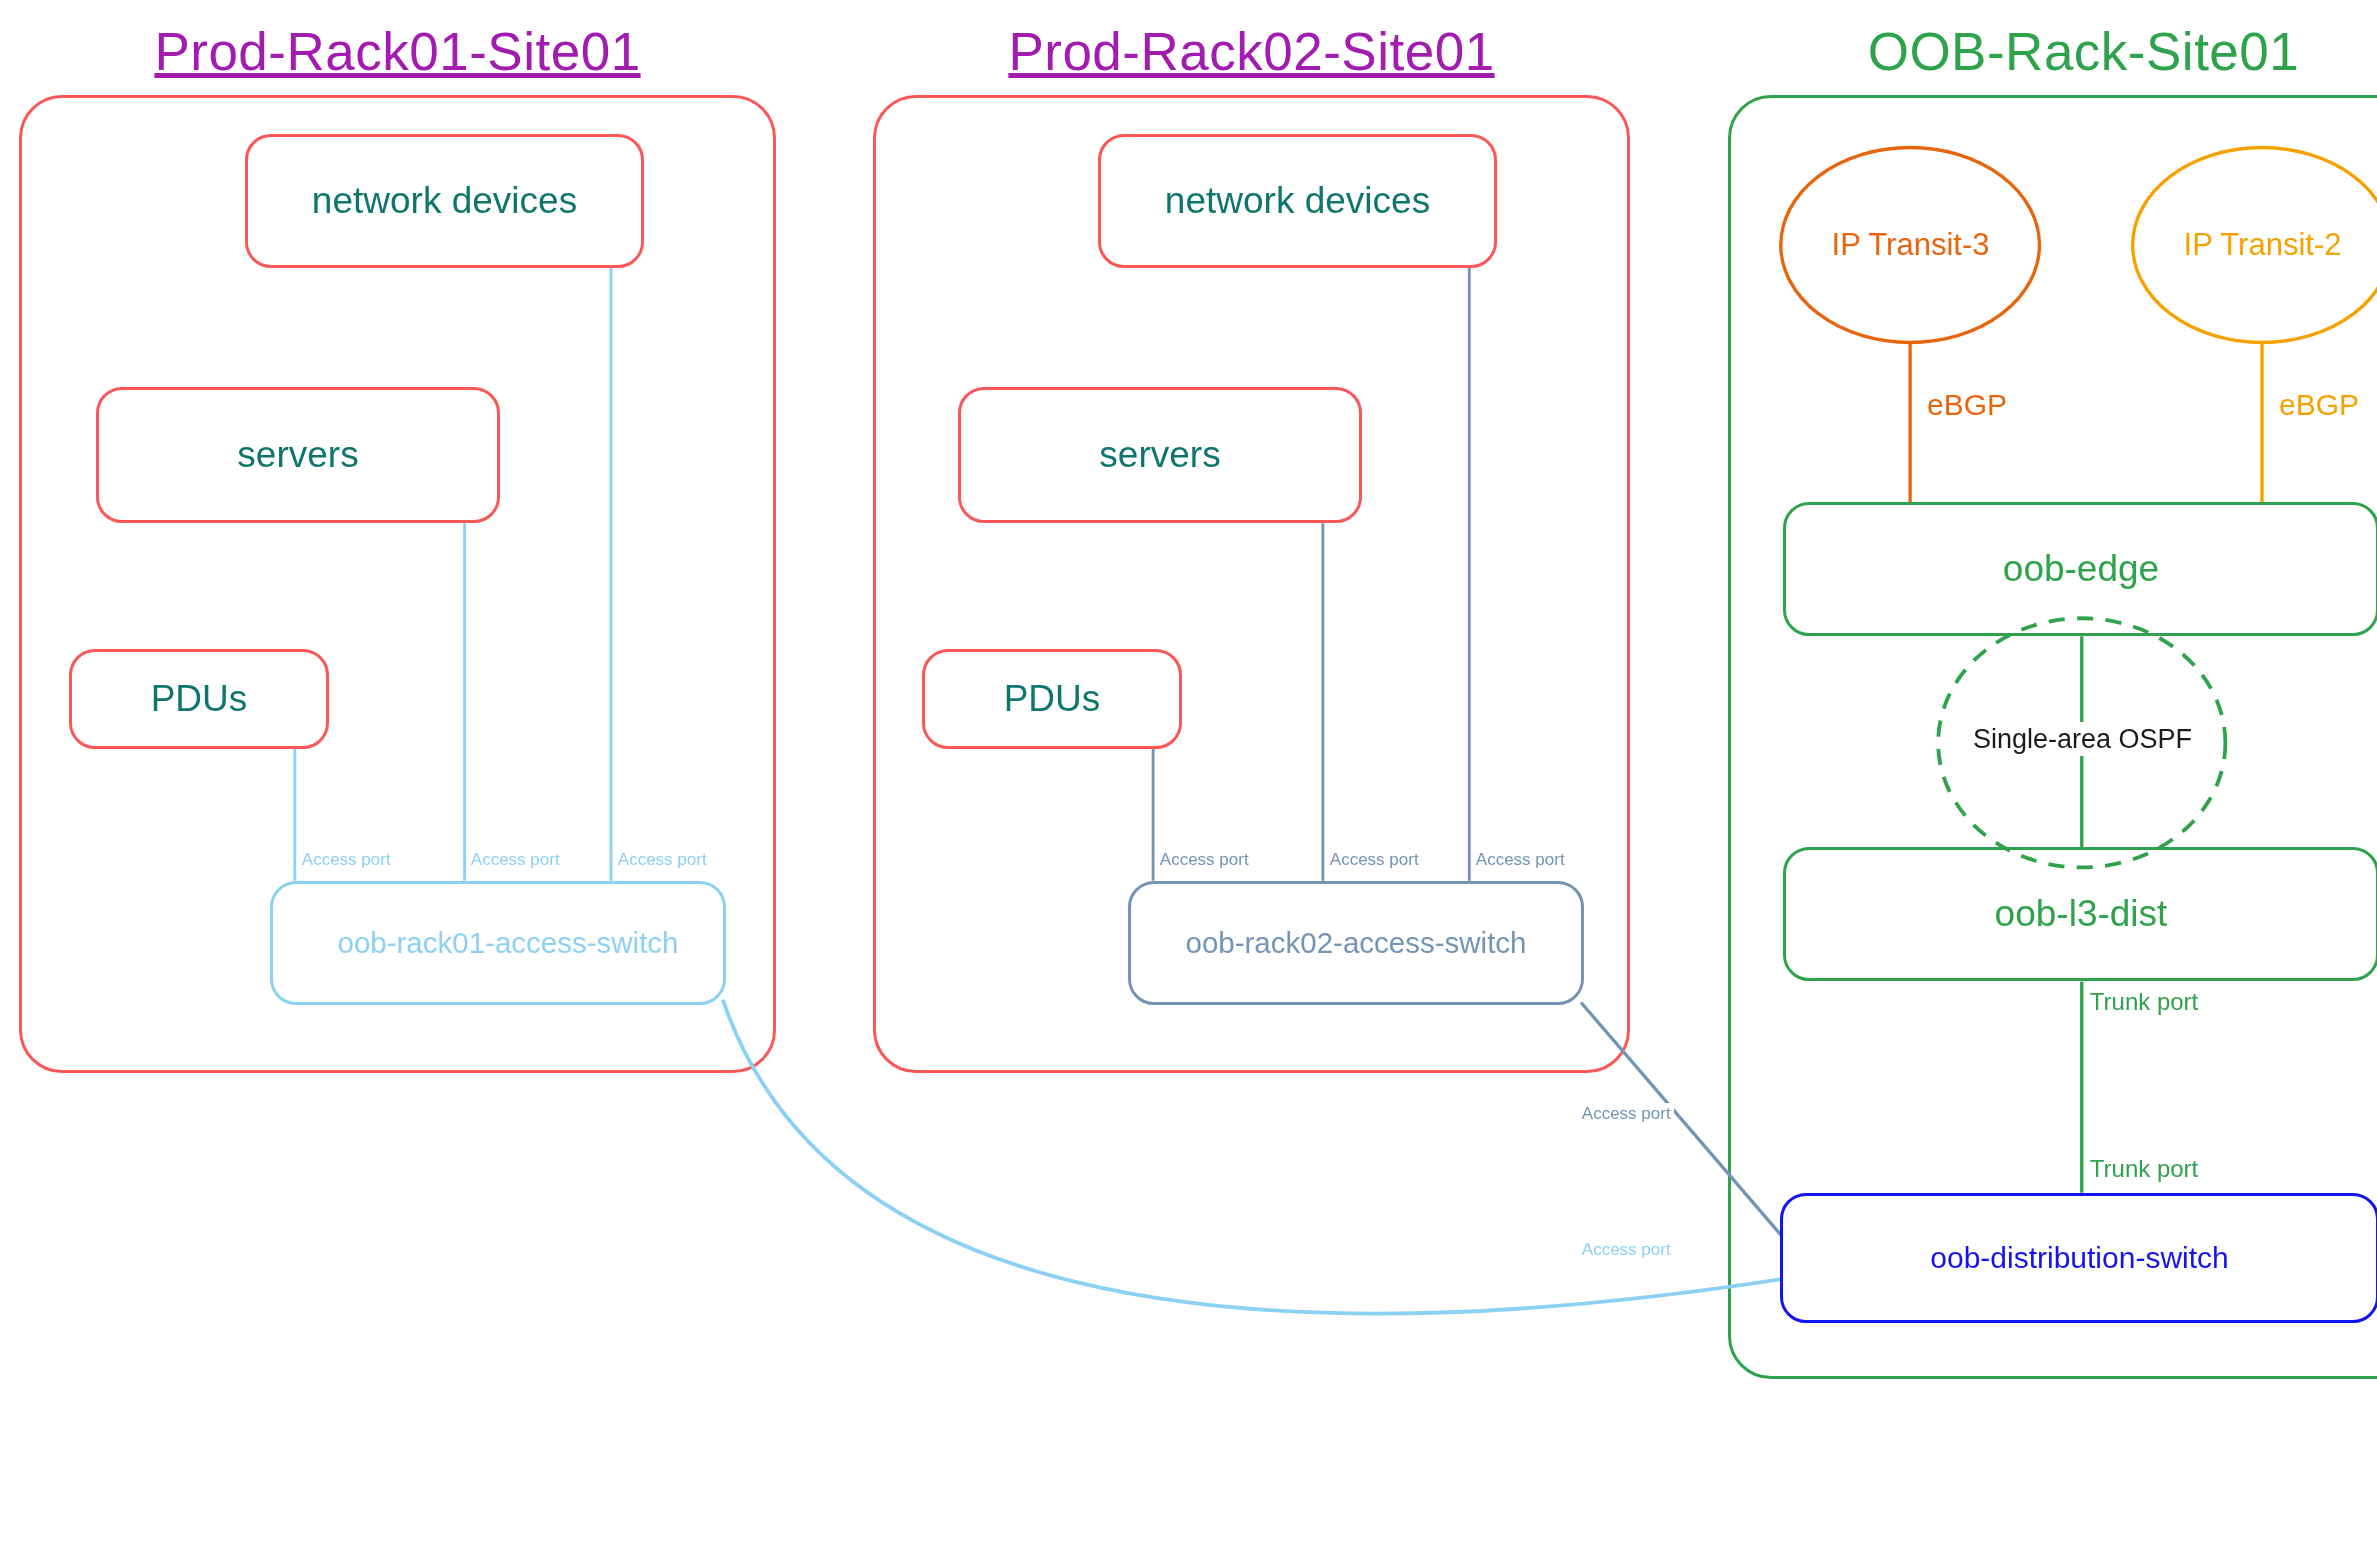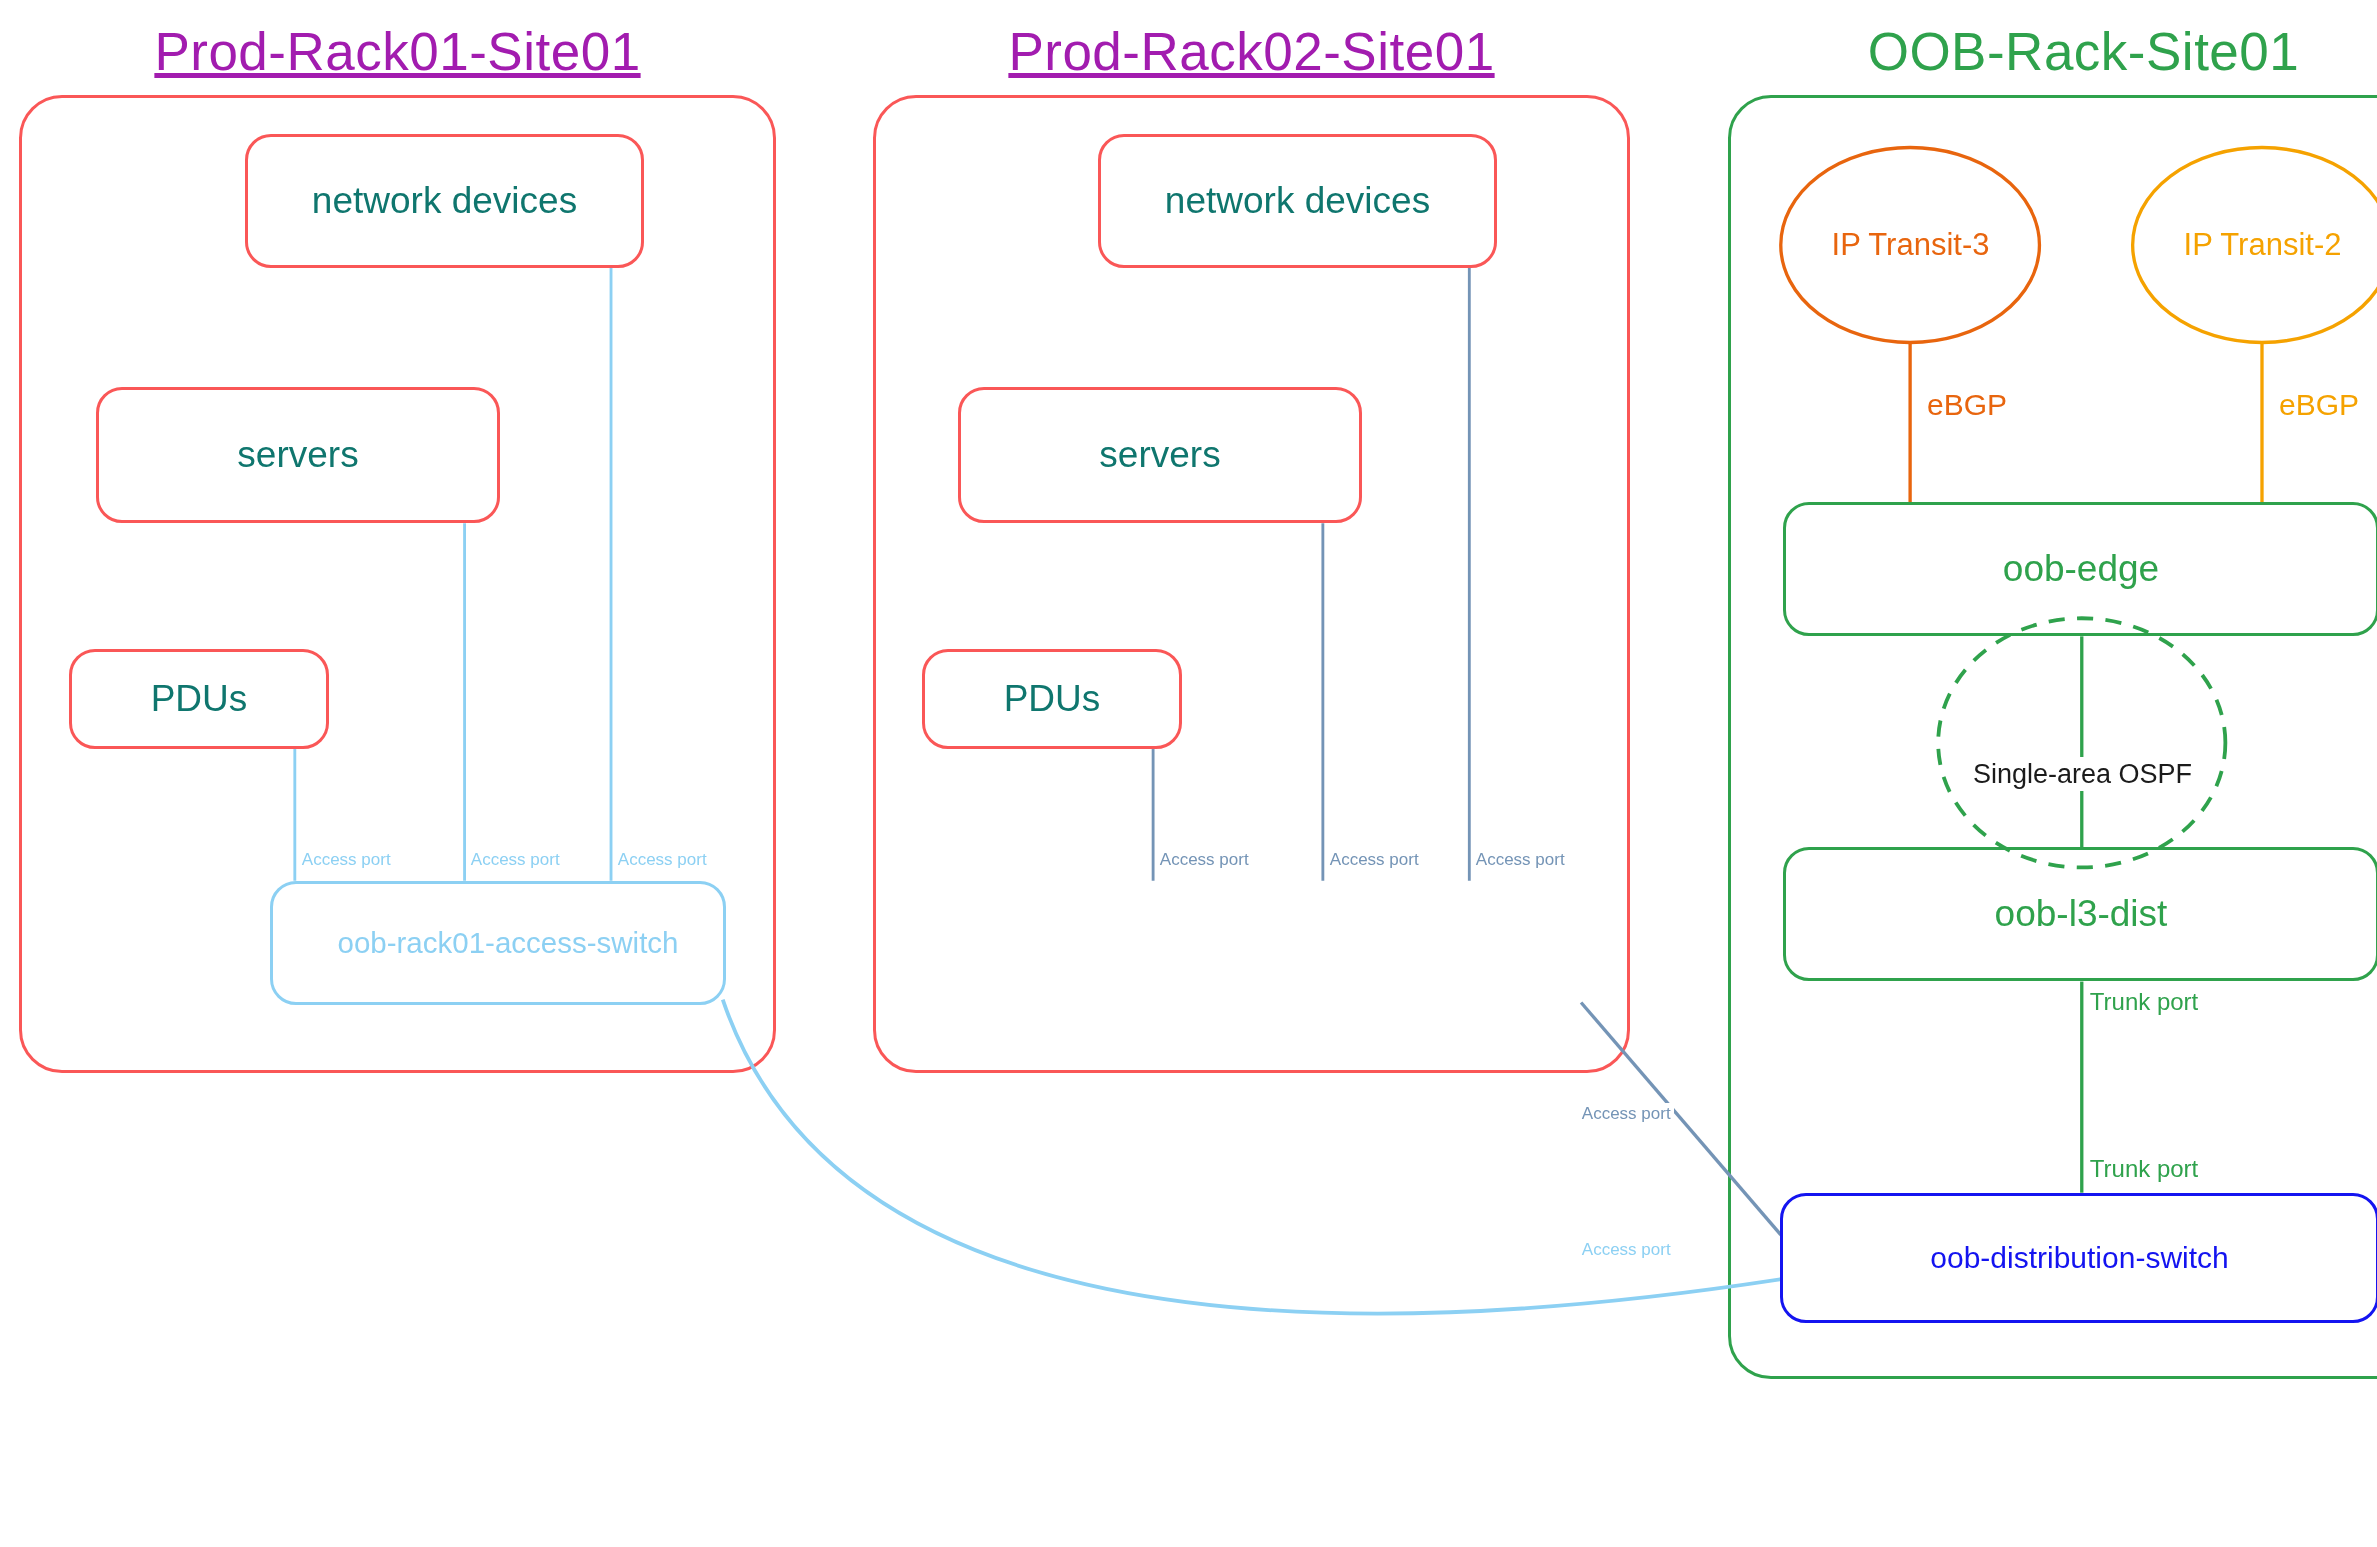--- a/index.html
+++ b/index.html
@@ -83,20 +83,21 @@
   <div class="rack-title c-green" style="left:1728px; top:21.4px; width:711px;">OOB-Rack-Site01</div>
 
   <div class="node red" style="left:245px;  top:134px;  width:399px; height:134px;">network devices</div>
   <div class="node red" style="left:96px;  top:387px;  width:404px; height:136px;">servers</div>
   <div class="node red" style="left:69px;  top:649px; width:260px; height:100px;">PDUs</div>
   <div class="node light" style="left:270px;  top:881px; width:456px; height:124px;">oob-rack01-access-switch</div>
 
   <div class="node red" style="left:1098px; top:134px;  width:399px; height:134px;">network devices</div>
   <div class="node red" style="left:958px; top:387px;  width:404px; height:136px;">servers</div>
   <div class="node red" style="left:922px; top:649px; width:260px; height:100px;">PDUs</div>
+  <div class="node steel" style="left:1128px; top:881px; width:456px; height:124px;">oob-rack02-access-switch</div>
 
   <div class="ellipse-label c-dorange" style="left:1781px; top:216px; width:259px; height:57px;">IP Transit-3</div>
   <div class="ellipse-label c-orange" style="left:2133px; top:216px; width:259px; height:57px;">IP Transit-2</div>
 
   <div class="node green" style="left:1783px; top:502px; width:596px; height:134px;">oob-edge</div>
   <div class="node green" style="left:1783px; top:847px; width:596px; height:134px;">oob-l3-dist</div>
   <div class="node blue" style="left:1780px; top:1193px; width:599px; height:130px;">oob-distribution-switch</div>
 </div>
 
 <svg class="layer z3" width="3281" height="1548" viewBox="0 0 6900 3255">
@@ -122,21 +123,21 @@
 
   <span class="edge-label c-steel" style="left:1578px; top:1103px;">Access port</span>
   <span class="edge-label c-light" style="left:1578px; top:1239px;">Access port</span>
 
   <span class="edge-label ebgp c-dorange" style="left:1913px; top:386px;">eBGP</span>
   <span class="edge-label ebgp c-orange" style="left:2265px; top:386px;">eBGP</span>
 
   <span class="edge-label trunk c-green" style="left:2086px; top:987px;">Trunk port</span>
   <span class="edge-label trunk c-green" style="left:2086px; top:1154px;">Trunk port</span>
 
-  <span class="edge-label ospf c-black" style="left:1954px; top:757px; width:257px;">Single-area OSPF</span>
+  <span class="edge-label ospf c-black" style="left:1954px; top:722px; width:257px;">Single-area OSPF</span>
 
   <div>
     
     
     
     
     
     
     
     

